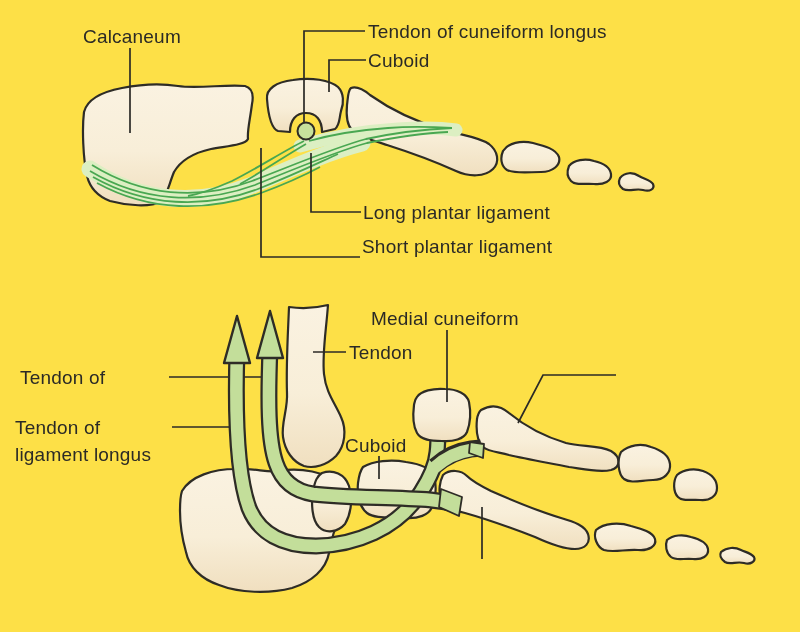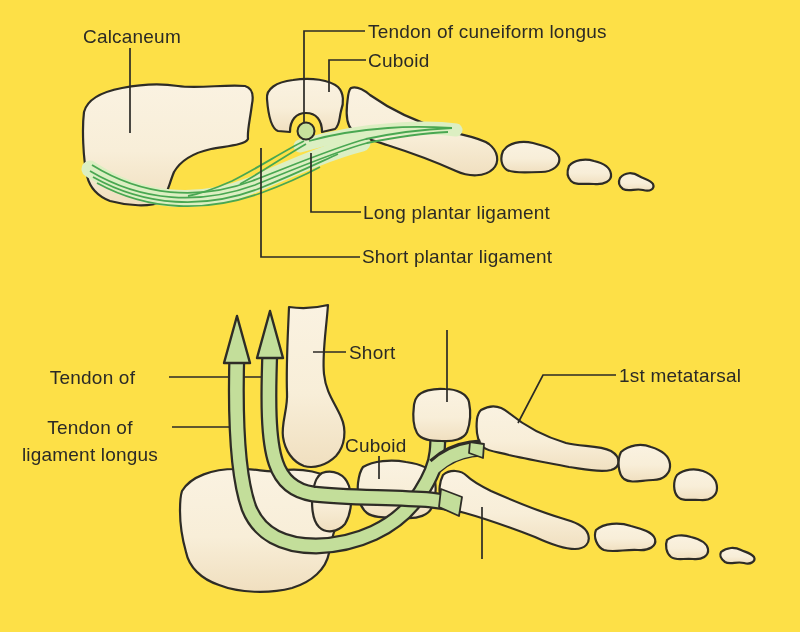--- a/index.html
+++ b/index.html
@@ -5,21 +5,21 @@
   html,body{margin:0;padding:0;background:#ffffff;}
   .stage{
     position:relative;width:800px;height:632px;background:#fde047;
     font-family:"Liberation Sans",sans-serif;overflow:hidden;
   }
   .stage svg{position:absolute;left:0;top:0;}
   .lbl{
     position:absolute;font-size:19px;color:#2b2a26;white-space:nowrap;
     letter-spacing:.2px;line-height:21px;
   }
-  .lbl.two{white-space:normal;text-align:center;}
+  .lbl.two{white-space:normal;text-align:left;}
   .lbl.two div{line-height:27px;}
 </style>
 </head>
 <body>
 
 <div class="stage">
 
 <svg width="800" height="632" viewBox="0 0 800 632">
   <defs>
     <linearGradient id="boneGrad" x1="0" y1="0" x2="0" y2="1">
@@ -110,24 +110,24 @@
 
     <polygon points="224,363 237,316 250,363" fill="#c3de9a" stroke="#2e2c26" stroke-width="2.4" stroke-linejoin="round"></polygon>
     <polygon points="257,358 270,311 283,358" fill="#c3de9a" stroke="#2e2c26" stroke-width="2.4" stroke-linejoin="round"></polygon>
   </g>
 </svg>
 
 <div class="lbl" style="left:83px;top:26px">Calcaneum</div>
 <div class="lbl" style="left:368px;top:21px">Tendon of cuneiform longus</div>
 <div class="lbl" style="left:368px;top:50px">Cuboid</div>
 <div class="lbl" style="left:363px;top:202px">Long plantar ligament</div>
-<div class="lbl" style="left:362px;top:246px">Short plantar ligament</div>
+<div class="lbl" style="left:362px;top:236px">Short plantar ligament</div>
 
-<div class="lbl" style="left:349px;top:342px">Short</div>
-<div class="lbl" style="left:619px;top:365px">1st metatarsal</div>
+<div class="lbl" style="left:371px;top:308px">Medial cuneiform</div>
+<div class="lbl" style="left:349px;top:342px">Tendon</div>
 
 <div class="lbl two" style="left:20px;top:364px;width:145px">
   <div>Tendon of</div>
 </div>
 <div class="lbl two" style="left:15px;top:414px;width:150px">
   <div>Tendon of</div>
   <div>ligament longus</div>
 </div>
 
 <div class="lbl" style="left:345px;top:435px">Cuboid</div>

